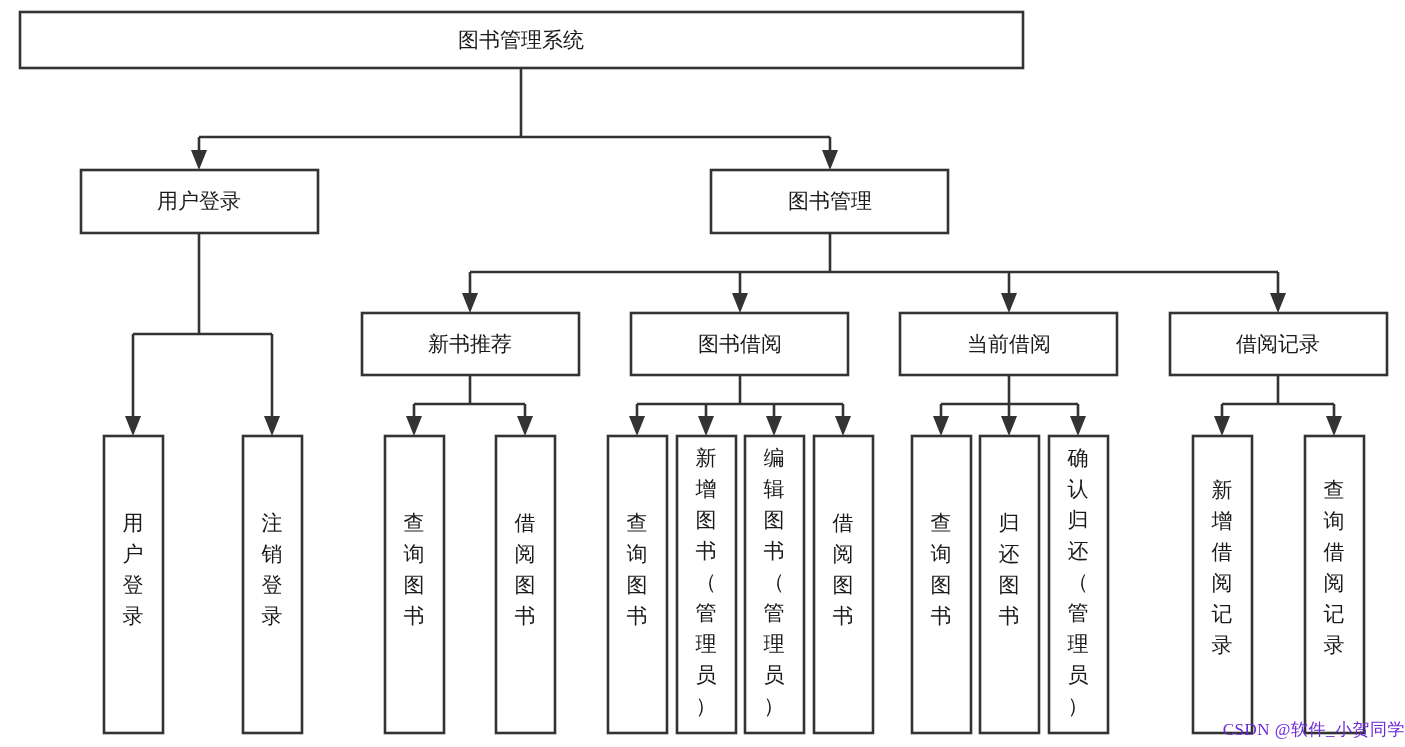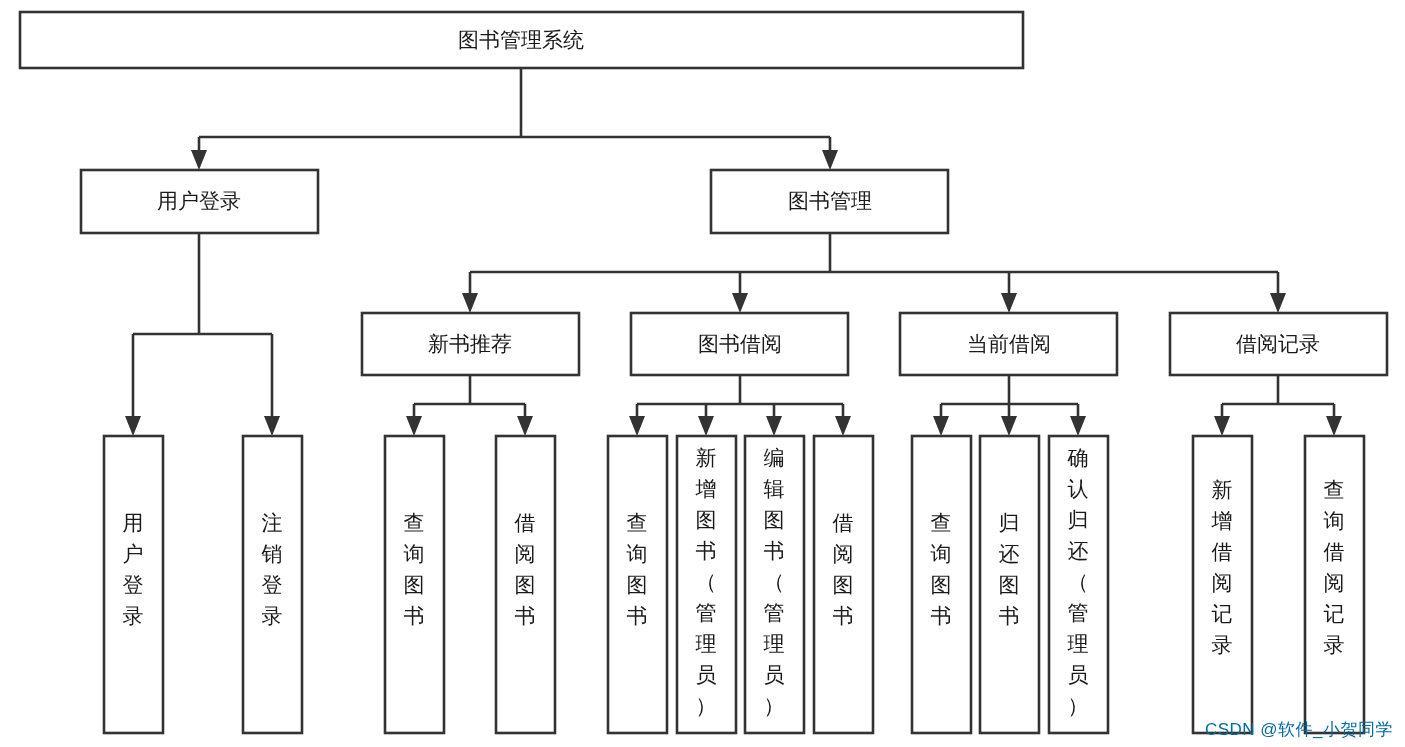--- a/index.html
+++ b/index.html
@@ -49,25 +49,25 @@
     stroke-width: 2.6;
     fill: none;
     stroke-linecap: butt;
   }
   .arrow-head {
     fill: #333333;
     stroke: none;
   }
   .watermark {
     position: absolute;
-    right: 12px;
+    right: 0;
     bottom: 6px;
-    font-family: Liberation Sans, sans-serif;
+    font-family: Liberation Serif, serif;
     font-size: 17px;
-    color: #0369a1;
+    color: #6d28d9;
     white-space: nowrap;
     letter-spacing: 0.5px;
     pointer-events: none;
   }
 </style>
 </head>
 <body>
 
 <div id="diagram-root">
   <svg id="flow" viewBox="0 0 1405 747" xmlns="http://www.w3.org/2000/svg">

